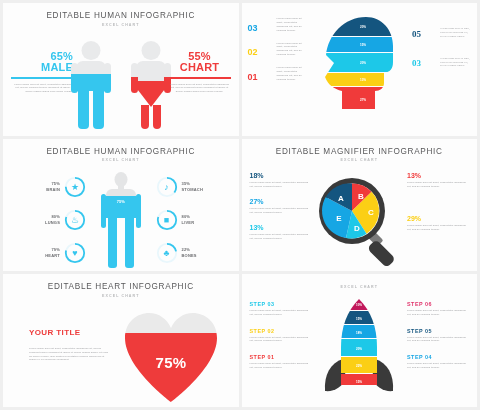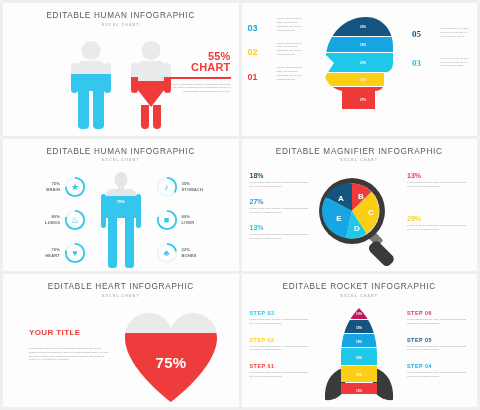--- a/index.html
+++ b/index.html
@@ -34,21 +34,21 @@
   }
   .lorem {
     font-size: 2.5px; line-height: 1.55; color: #9a9b9e;
     letter-spacing: .05px;
   }
 
   
   .hf-body { position: relative; height: 106px; }
   .hf-side { position: absolute; top: 24px; width: 62px; }
   .hf-left  { left: 8px;  text-align: right; }
-  .hf-right { right: 8px; text-align: right; }
+  .hf-right { right: 8px; text-align: center; }
   .hf-pct { font-size: 11px; font-weight: bold; line-height: 1.05; letter-spacing: .2px; }
   .hf-rule { height: 2px; margin: 3px 0 4px; }
   .male-c { color: #35c6ee; } .male-bg { background: #35c6ee; }
   .fem-c  { color: #ef3b3b; } .fem-bg  { background: #ef3b3b; }
 
   .figs { position: absolute; left: 0; right: 0; top: 14px; display: flex;
           justify-content: center; gap: 14px; }
   .fig { position: relative; width: 46px; height: 88px; }
   .fg-head { position: absolute; left: 50%; transform: translateX(-50%); top: 0;
              width: 19px; height: 19px; border-radius: 50%; background: #e9eaeb; }
@@ -151,20 +151,26 @@
 
 <div class="deck">
 
   <div class="panel">
     <div class="p-head">
       <div class="p-title">EDITABLE HUMAN INFOGRAPHIC</div>
       <div class="p-sub">EXCEL CHART</div>
     </div>
     <div class="hf-body">
 
+      <div class="hf-side hf-left">
+        <div class="hf-pct male-c">65%</div>
+        <div class="hf-pct male-c">MALE</div>
+        <div class="hf-rule male-bg"></div>
+        <div class="lorem">Lorem ipsum dolor sit amet, consectetur adipiscing elit, sed do eiusmod tempor incididunt ut labore et dolore magna aliqua enim minim veniam.</div>
+      </div>
 
       <div class="figs">
         <div class="fig">
           <div class="fg-head"></div>
           <div class="fg-torso"></div>
           <div class="fg-arm l"></div>
           <div class="fg-arm r"></div>
           <div class="m-lower"></div>
           <div class="m-arm l"></div>
           <div class="m-arm r"></div>
@@ -434,21 +440,20 @@
             <rect x="0" y="23" width="100" height="69" fill="#ee3b3b"></rect>
           </g>
         </svg>
         <div class="ht-pct">75%</div>
       </div>
     </div>
   </div>
 
   <div class="panel">
     <div class="p-head">
-      <div class="p-title">EDITABLE ROCKET INFOGRAPHIC</div>
       <div class="p-sub">EXCEL CHART</div>
     </div>
     <div class="rk-wrap">
 
       <div class="rk-col rk-l">
         <div class="rk-item">
           <div class="rk-step" style="color:#1dc8e8">STEP 03</div>
           <div class="lorem">Lorem ipsum dolor sit amet, consectetur adipiscing elit, sed do eiusmod tempor.</div>
         </div>
         <div class="rk-item">

